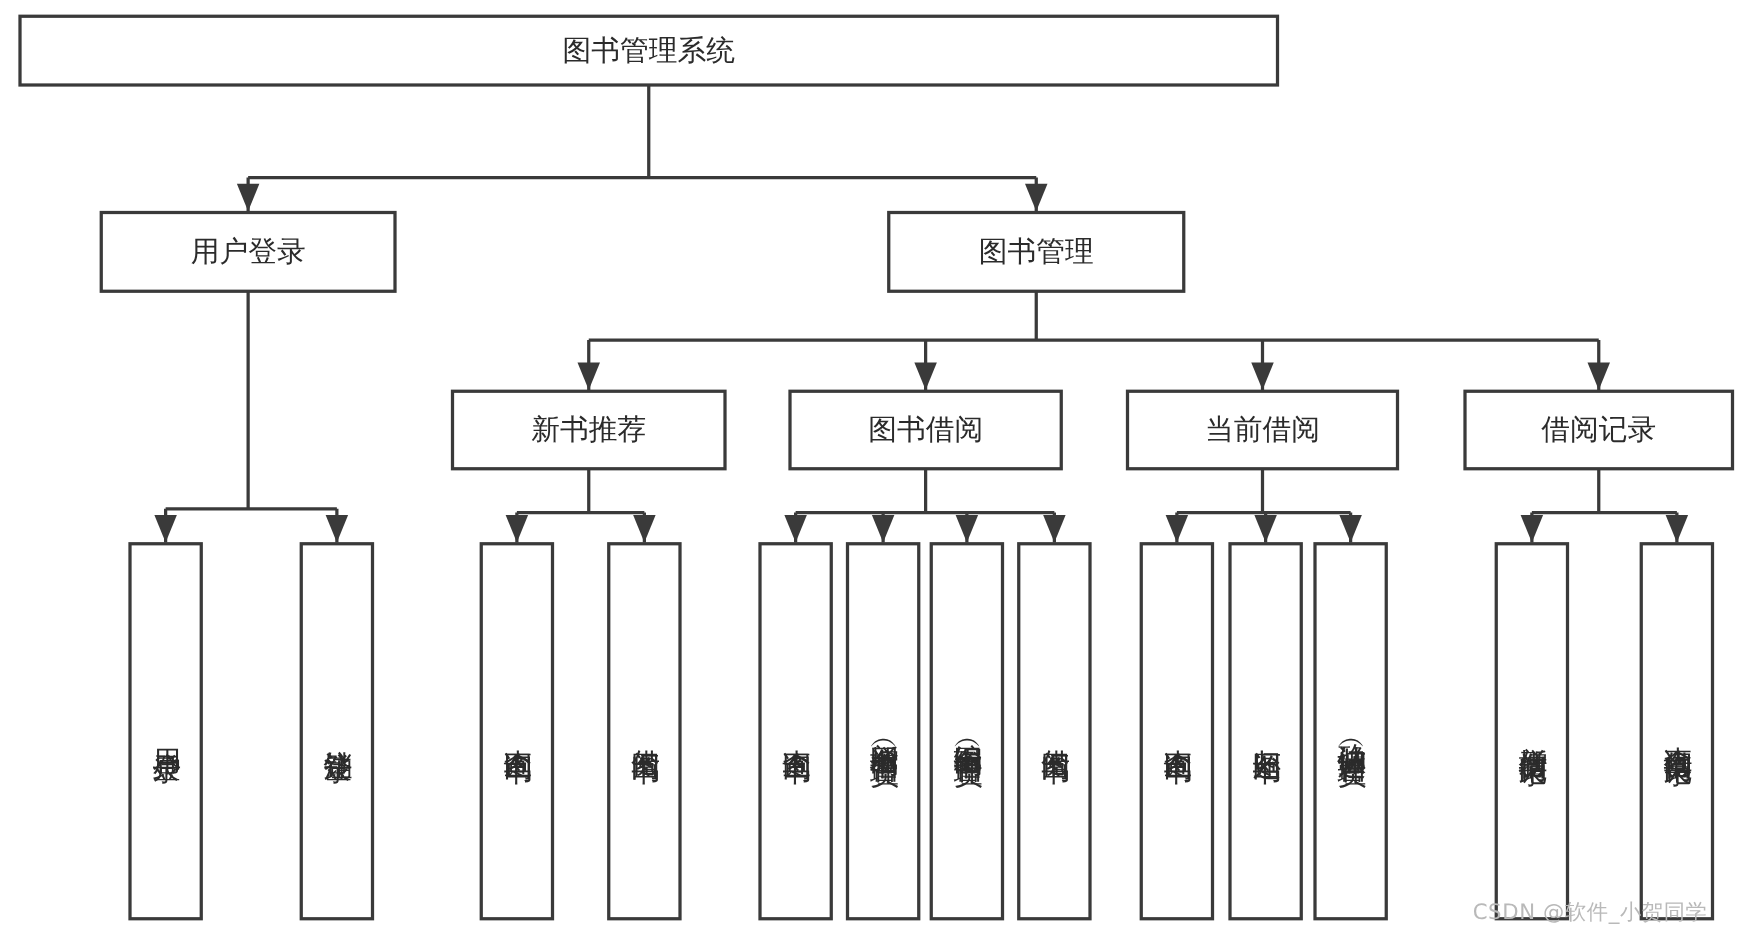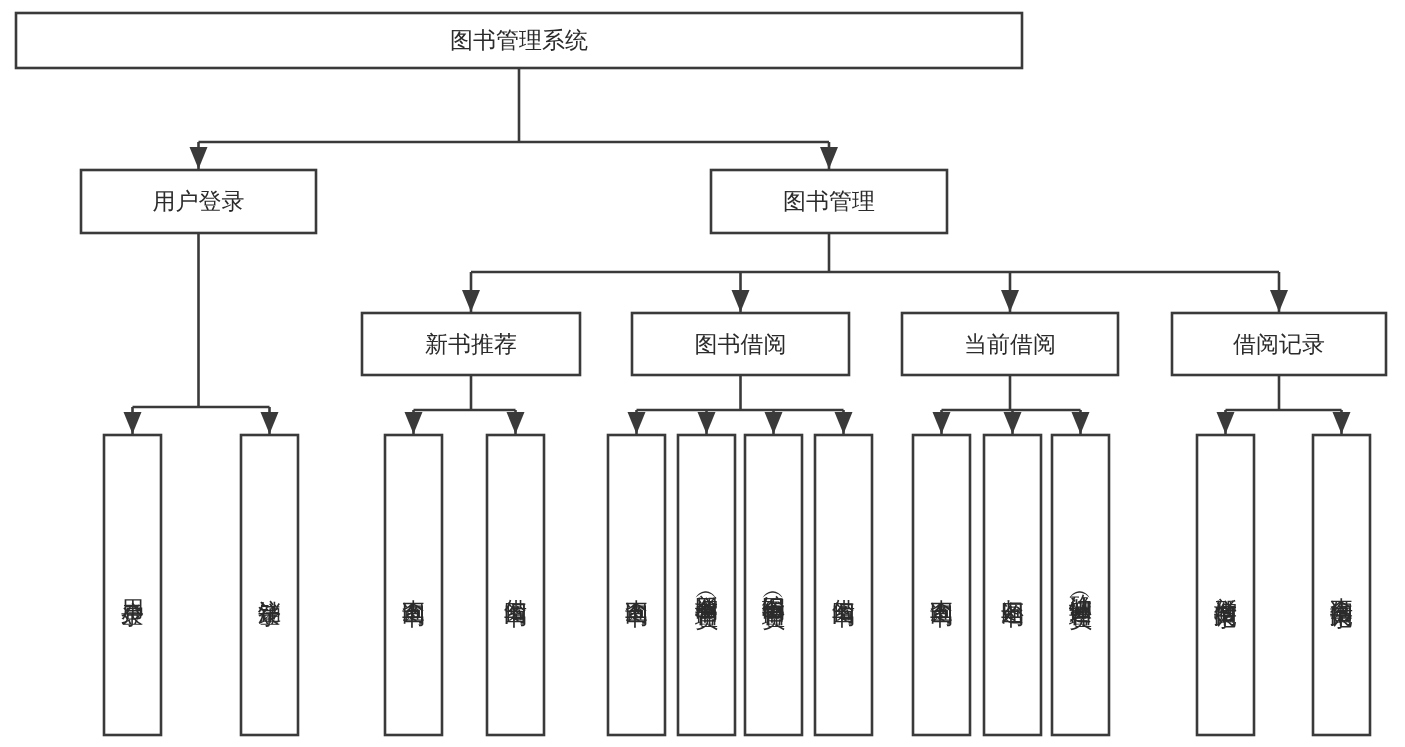--- a/index.html
+++ b/index.html
@@ -207,13 +207,14 @@
       <div class="leaf-label-wrap" style="left: 1052px; top: 435px; width: 57px; height: 300px;">
         <span class="leaf-label">确认归还（管理员）</span>
       </div>
       <div class="leaf-label-wrap" style="left: 1197px; top: 435px; width: 57px; height: 300px;">
         <span class="leaf-label">新增借阅记录</span>
       </div>
       <div class="leaf-label-wrap" style="left: 1313px; top: 435px; width: 57px; height: 300px;">
         <span class="leaf-label">查询借阅记录</span>
       </div>
     </div>
+  <div class="watermark">CSDN @软件_小贺同学</div>
 </div>
 
 </body></html>

